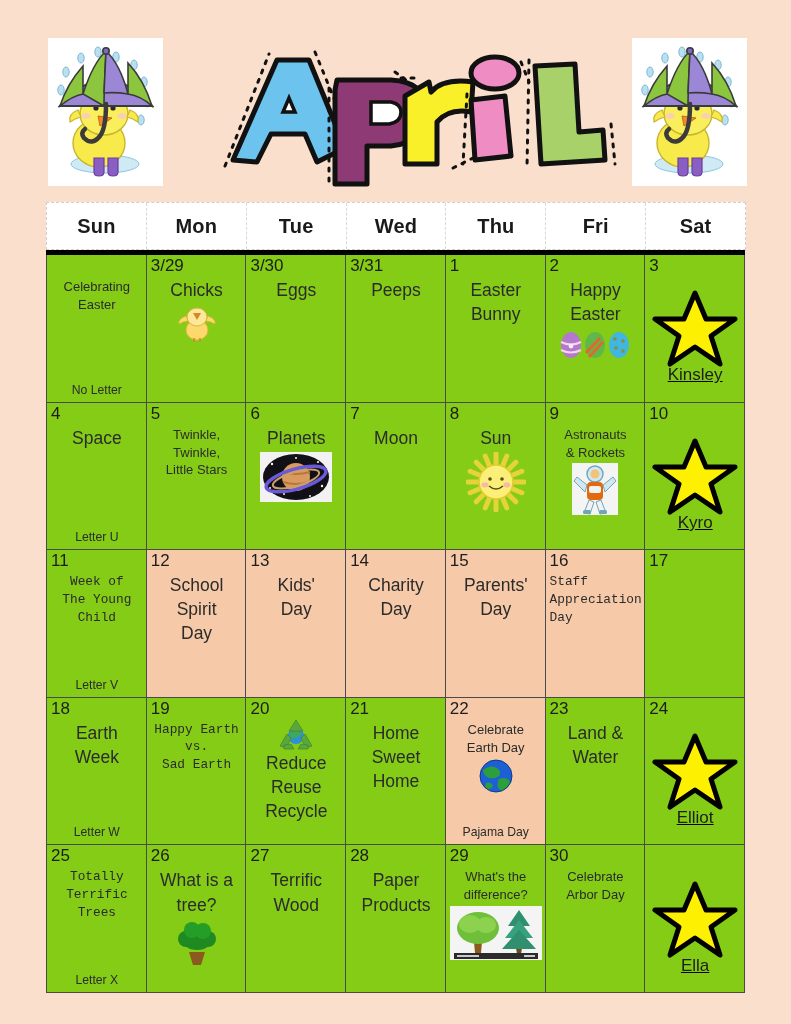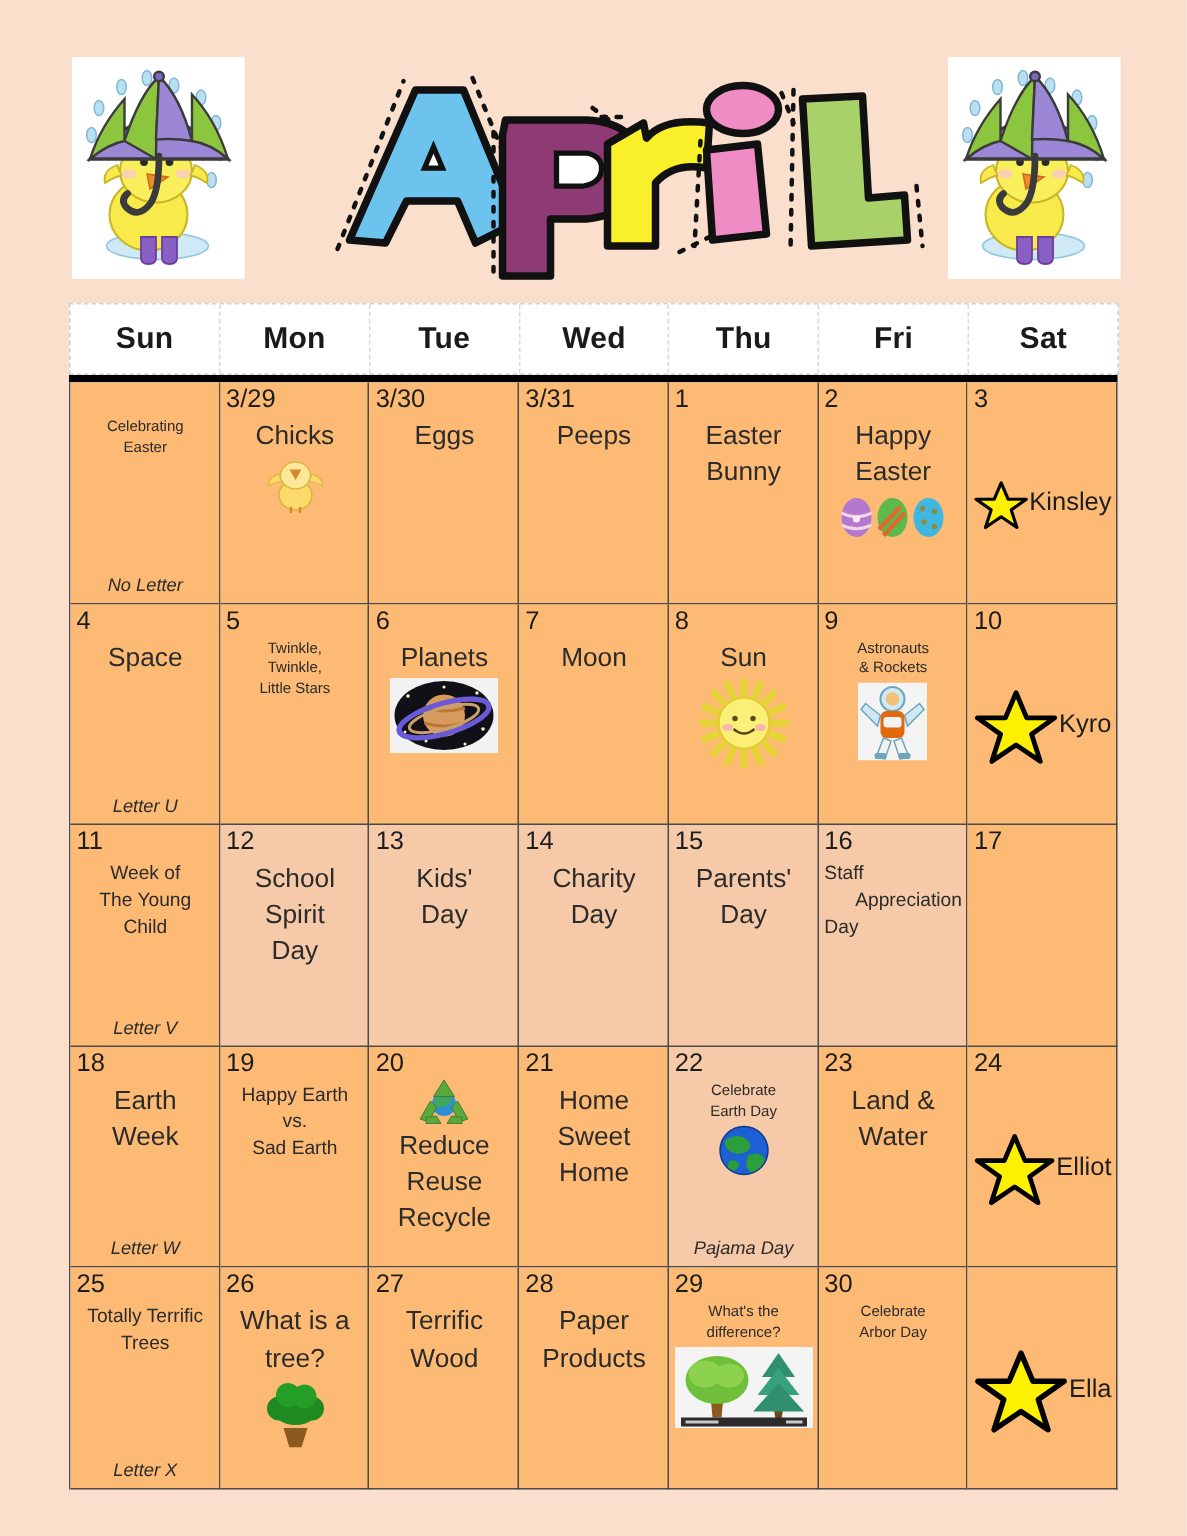--- a/index.html
+++ b/index.html
@@ -79,21 +79,21 @@
     grid-template-columns: repeat(7, 1fr);
     grid-template-rows: repeat(5, 1fr);
     border-left: 1px solid #4a4a4a;
     border-top: 0;
     background: #ffffff;
   }
   .cell {
     position: relative;
     border-right: 1px solid #4a4a4a;
     border-bottom: 1px solid #4a4a4a;
-    background: #fdba74;
+    background: #84cc16;
     overflow: hidden;
     padding: 2px 3px 3px 4px;
     display: flex;
     flex-direction: column;
   }
   .cell.hl { background: #f6caa8; }
 
   .datenum {
     font-size: 17px;
     color: #1d1d1d;
@@ -111,42 +111,42 @@
     padding-top: 2px;
     text-align: center;
   }
   .line {
     width: 100%;
     color: #2b2b2b;
     line-height: 1.38;
   }
   
   .sz-lg  { font-size: 17.5px; }
-  .sz-md  { font-size: 10px; }
-  .sz-sm  { font-size: 12.8px; }
+  .sz-md  { font-size: 13px; }
+  .sz-sm  { font-size: 12.8px; font-family: Liberation Mono, monospace; }
 
   .art { margin-top: 2px; line-height: 0; }
   .art svg { display: block; }
 
   .footline {
     margin-top: auto;
     width: 100%;
     text-align: center;
     font-size: 12.2px;
     color: #2b2b2b;
     padding-bottom: 2px;
-    font-style: italic;
   }
   .starwrap {
     flex: 1 1 auto;
     display: flex;
-    flex-direction: row;
+    flex-direction: column;
     align-items: center;
     justify-content: center;
     gap: 0px;
+    text-decoration: underline;
   }
   .starname {
     font-size: 17px;
     color: #1d1d1d;
     margin-top: -4px;
   }
 </style>
 </head>
 <body>
 

